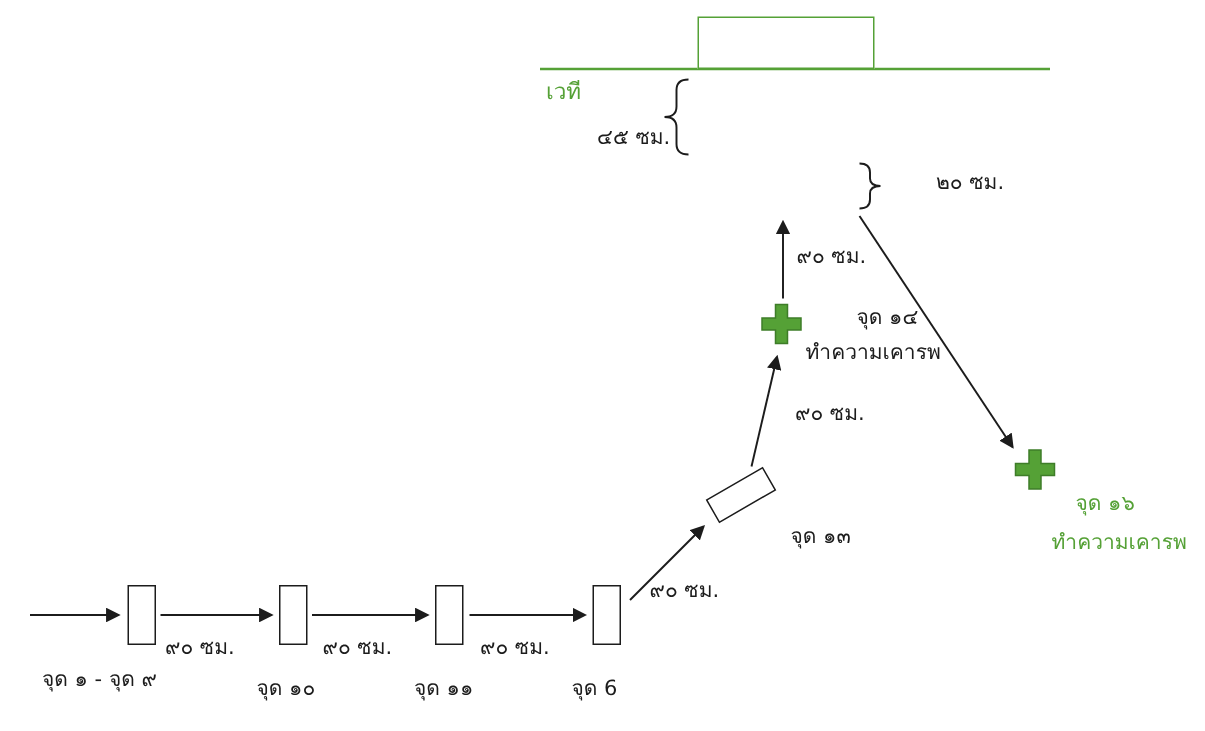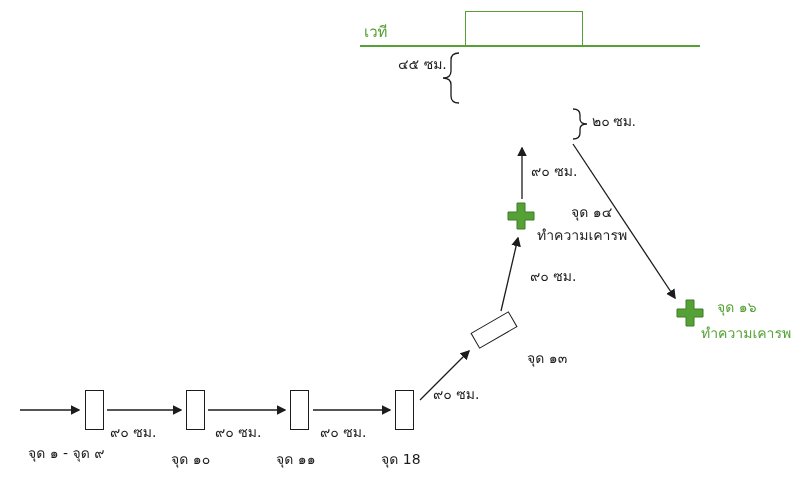--- a/index.html
+++ b/index.html
@@ -2,21 +2,21 @@
 <html><head>
 <meta charset="utf-8">
 <style>
   html,body { margin:0; padding:0; background:#fff; }
   .canvas {
     position:relative; width:803px; height:487px; background:#ffffff;
     font-family:"DejaVu Sans","Liberation Sans",sans-serif;
     color:#1c1c1c; overflow:hidden;
   }
   .lbl { position:absolute; font-size:14px; white-space:nowrap; line-height:1.15; }
-  .green { color:#55a136; }
+  .green { color:#55a136;margin-top:29px; }
   .box { position:absolute; background:#fff; box-sizing:border-box; }
   .green-border { border:1.6px solid #55a136; }
   .ink-border { border:1.6px solid #1c1c1c; }
   .center { display:flex; align-items:center; justify-content:center; }
   .prect { position:absolute; width:19px; height:40px; top:390px;
            border:1.6px solid #1c1c1c; background:#fff; box-sizing:border-box; }
   svg.layer { position:absolute; left:0; top:0; width:803px; height:487px; pointer-events:none; }
 </style>
 </head>
 <body>
@@ -44,23 +44,23 @@
     <path fill="none" stroke="#1c1c1c" stroke-width="1.3" d="M 459 53 Q 451 53 451 60 L 451 71 Q 451 78 443 78 Q 451 78 451 85 L 451 96 Q 451 103 459 103"></path>
     <path fill="none" stroke="#1c1c1c" stroke-width="1.3" d="M 573 109 Q 580 109 580 115 L 580 119 Q 580 124 587 124 Q 580 124 580 129 L 580 133 Q 580 139 573 139"></path>
 
     <path d="M 517 203 h 8 v 9 h 9 v 8 h -9 v 9 h -8 v -9 h -9 v -8 h 9 z" fill="#55a136" stroke="#3e7d28" stroke-width="1"></path>
     <path d="M 686 300 h 8 v 9 h 9 v 8 h -9 v 9 h -8 v -9 h -9 v -8 h 9 z" fill="#55a136" stroke="#3e7d28" stroke-width="1"></path>
   </svg>
 
   <span class="lbl green" style="left:364px; top:24px; font-size:15px;">เวที</span>
   <div class="box green-border" style="left:465px; top:11px; width:118px; height:35px;"></div>
 
-  <span class="lbl" style="left:398px; top:56px;">๔๕ ซม.</span>
+  <span class="lbl" style="left:398px; top:84px;">๔๕ ซม.</span>
 
-  <span class="lbl" style="left:592px; top:114px;font-family:Liberation Serif, serif;">๒๐ ซม.</span>
+  <span class="lbl" style="left:624px; top:114px;">๒๐ ซม.</span>
 
   <span class="lbl" style="left:531px; top:163px;">๙๐ ซม.</span>
   <span class="lbl" style="left:530px; top:268px;">๙๐ ซม.</span>
 
   <span class="lbl" style="left:547px; top:204px;margin-left:24px;">จุด ๑๔</span>
   <span class="lbl" style="left:537px; top:227px;">ทำความเคารพ</span>
 
   <span class="lbl green" style="left:717px; top:299px;">จุด ๑๖</span>
   <span class="lbl green" style="left:701px; top:325px;">ทำความเคารพ</span>
 
@@ -74,15 +74,15 @@
   <div class="prect" style="left:395px;"></div>
 
   <span class="lbl" style="left:110px; top:424px;">๙๐ ซม.</span>
   <span class="lbl" style="left:215px; top:424px;">๙๐ ซม.</span>
   <span class="lbl" style="left:320px; top:424px;">๙๐ ซม.</span>
   <span class="lbl" style="left:433px; top:386px;">๙๐ ซม.</span>
 
   <span class="lbl" style="left:28px; top:445px;">จุด ๑ - จุด ๙</span>
   <span class="lbl" style="left:171px; top:451px;">จุด ๑๐</span>
   <span class="lbl" style="left:276px; top:451px;">จุด ๑๑</span>
-  <span class="lbl" style="left:381px; top:451px;">จุด 18</span>
+  <span class="lbl" style="left:381px; top:451px;">จุด 6</span>
 
 </div>
 
 </body></html>

